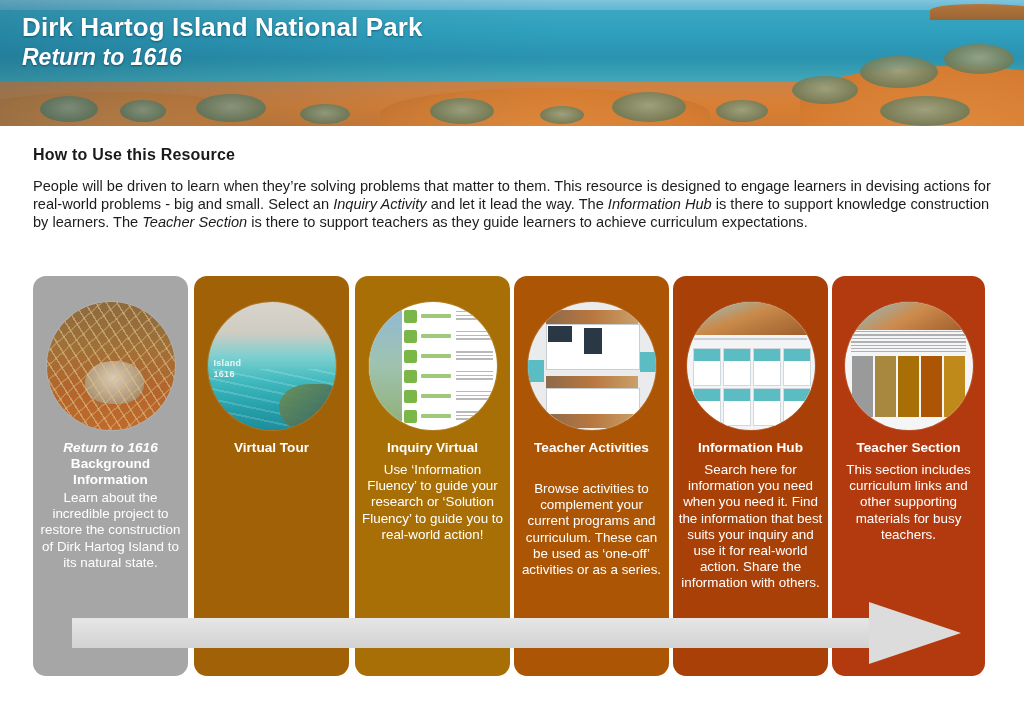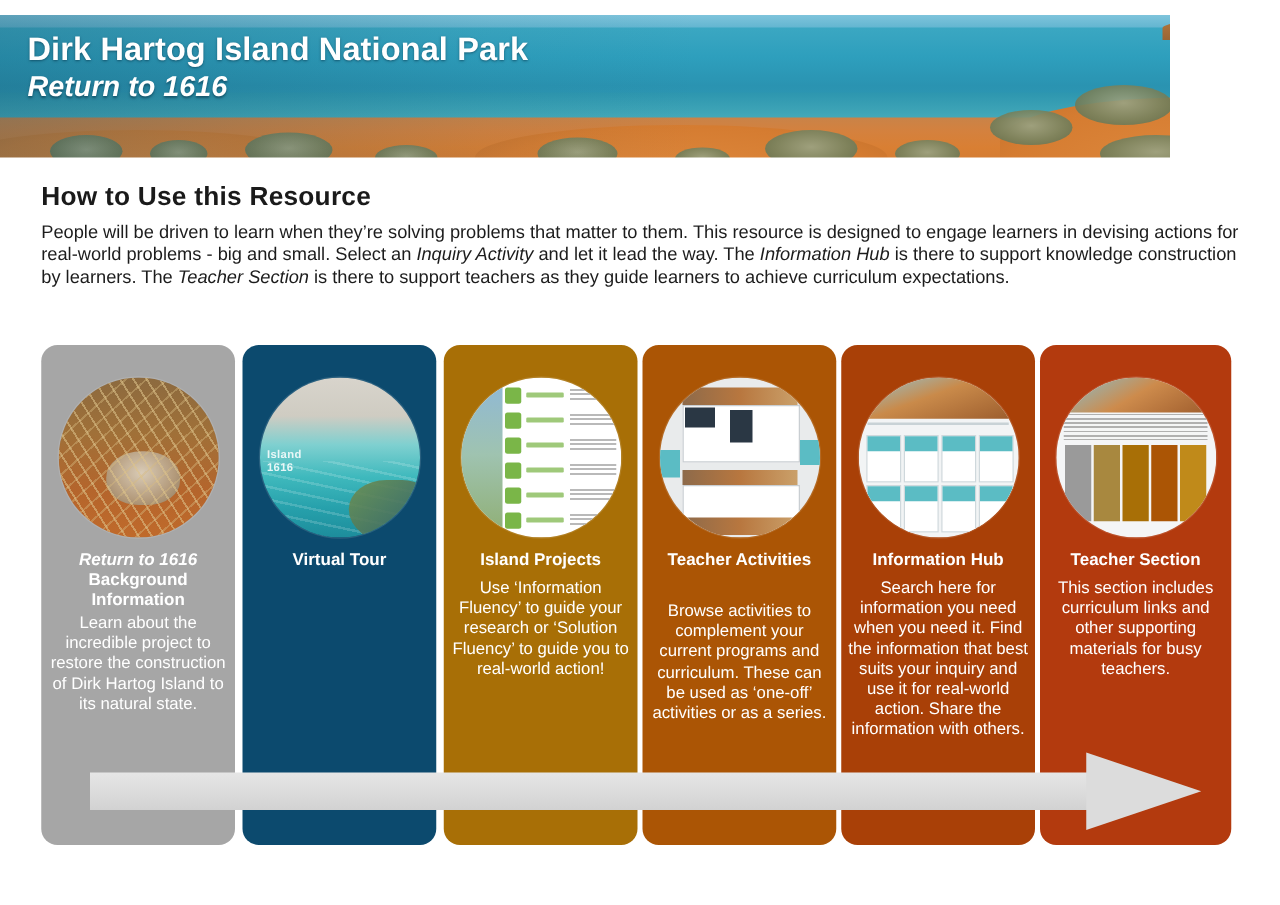--- a/index.html
+++ b/index.html
@@ -6,21 +6,21 @@
   body{
     width:1024px;height:724px;
     background:#ffffff;
     font-family:"Liberation Sans","DejaVu Sans",sans-serif;
     overflow:hidden;
     position:relative;
   }
 
   
   #hero{
-    position:absolute;left:0;top:12px;width:936px;height:126px;
+    position:absolute;left:0;top:0;width:1024px;height:126px;
     overflow:hidden;
   }
   .hero-sky{
     position:absolute;left:0;top:0;width:1024px;height:14px;
     background:linear-gradient(180deg,#7fc4dc 0%,#58b0cc 100%);
   }
   .hero-sea{
     position:absolute;left:0;top:10px;width:1024px;height:78px;
     background:linear-gradient(180deg,#3ba7c2 0%,#2e9fbd 30%,#2a93b1 60%,#35a1b6 100%);
   }
@@ -64,21 +64,21 @@
     margin-top:1px;white-space:nowrap;
   }
 
   
   #intro{
     position:absolute;left:0;top:126px;width:1024px;height:140px;
     background:#ffffff;
   }
   #intro-heading{
     position:absolute;left:33px;top:20px;
-    font-size:21px;font-weight:bold;color:#1a1a1a;letter-spacing:.2px;
+    font-size:16px;font-weight:bold;color:#1a1a1a;letter-spacing:.2px;
   }
   #intro-body{
     position:absolute;left:33px;top:52px;width:962px;
     font-size:14.6px;line-height:17.8px;color:#1c1c1c;
   }
   #intro-body i{font-style:italic;}
 
   
   #cards{
     position:absolute;left:0;top:276px;width:1024px;height:400px;
@@ -106,21 +106,21 @@
   .card-title .ital{font-style:italic;}
   .card-text{
     position:absolute;left:4px;right:4px;
     text-align:center;color:#ffffff;
     font-size:13.4px;line-height:16.2px;
   }
   .card-text i{font-style:italic;}
 
   
   #card-0{left:33px;background:#a6a6a6;}
-  #card-1{left:194px;background:#0c4a6e;}
+  #card-1{left:194px;background:#a16207;}
   #card-2{left:355px;background:#a86f06;}
   #card-3{left:514px;background:#ab5505;}
   #card-4{left:673px;background:#a94007;}
   #card-5{left:832px;width:153px;background:#b33a0e;}
 
   
   #arrow{
     position:absolute;left:0;top:276px;width:1024px;height:400px;
     pointer-events:none;
   }
@@ -324,21 +324,21 @@
               <div class="ig-lines"></div>
             </div>
           <div class="ig-row" style="top:108px;">
               <div class="ig-ico"></div>
               <div class="ig-word"></div>
               <div class="ig-lines"></div>
             </div>
         </div>
       </div>
       <div class="card-title">
-        <span>Island Projects</span>
+        <span>Inquiry Virtual</span>
       </div>
       <div class="card-text" style="top:186px;">Use ‘Information Fluency’ to guide your research or ‘Solution Fluency’ to guide you to real-world action!</div>
     </div>
   </div>
 
   <div class="card" id="card-3">
     <div class="card-inner">
       <div class="thumb">
         <div class="art art-sheets">
           <div class="sh-band" style="left:18px;top:8px;width:92px;height:14px;"></div>

